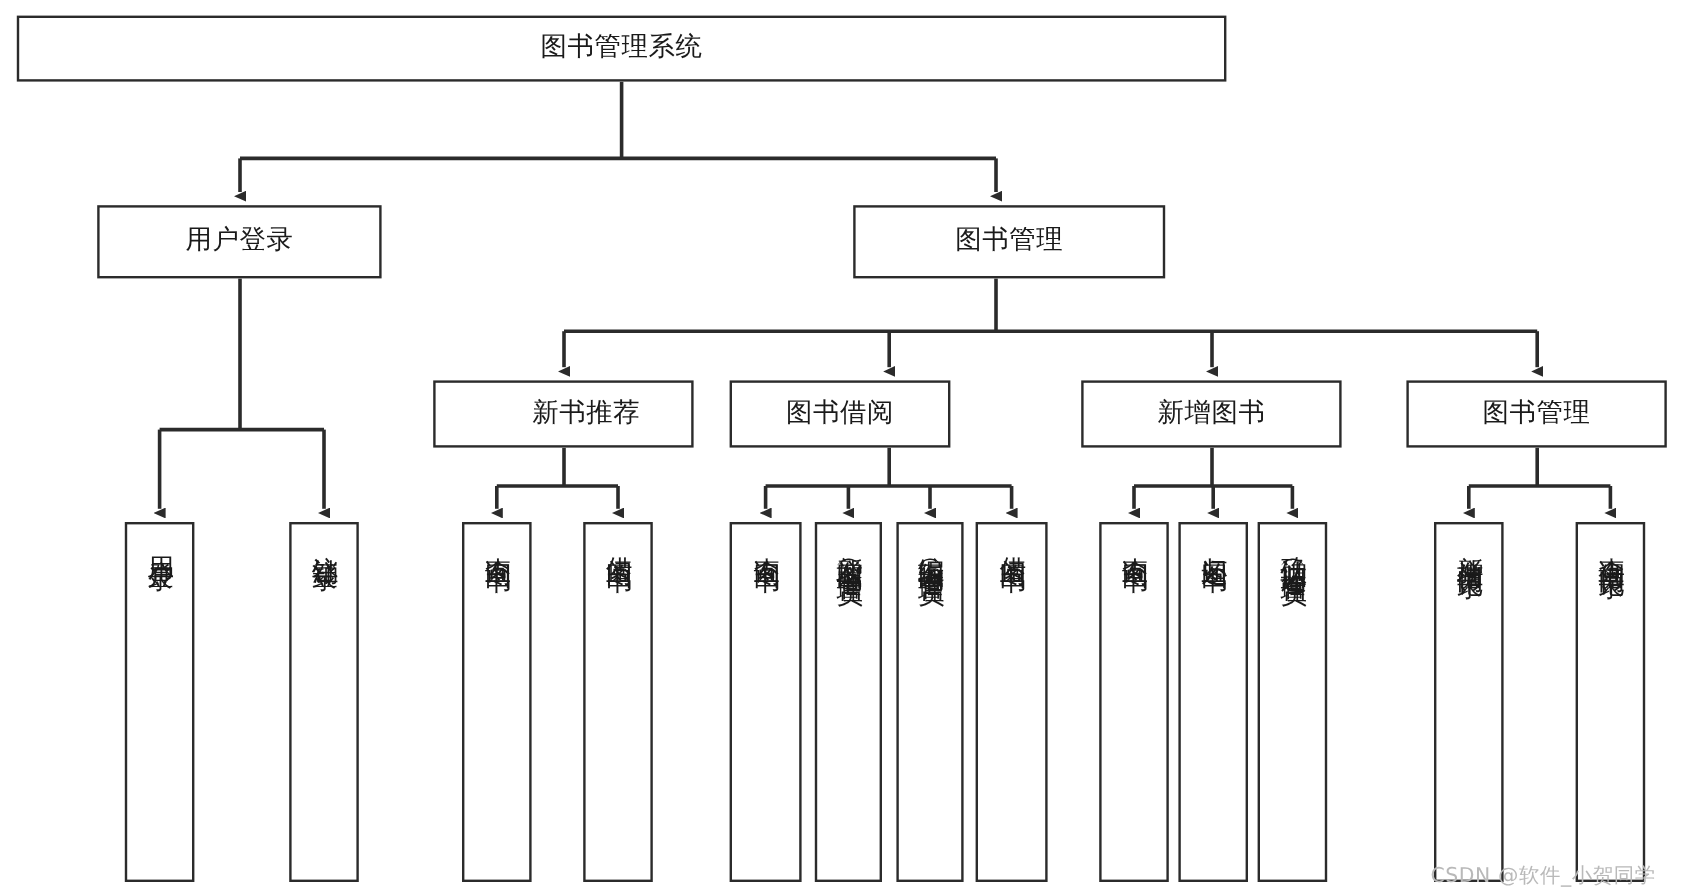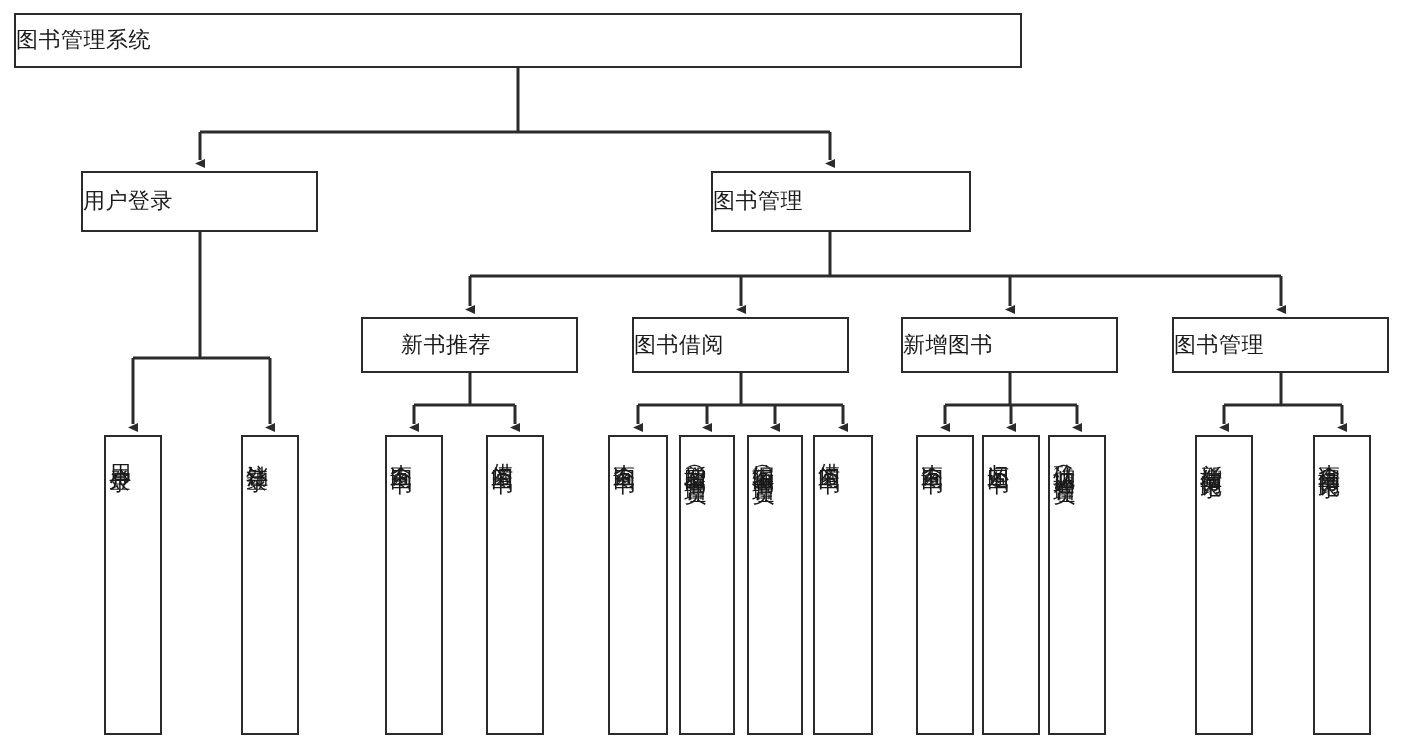--- a/index.html
+++ b/index.html
@@ -25,21 +25,21 @@
     width: 1405px;
     height: 747px;
   }
   .node {
     position: absolute;
     box-sizing: border-box;
     border: 2px solid #2b2b2b;
     background: #ffffff;
     display: flex;
     align-items: center;
-    justify-content: flex-start;
+    justify-content: center;
     color: #1a1a1a;
   }
   .node .label {
     display: block;
     text-align: center;
     line-height: 1.28;
     letter-spacing: 0.5px;
   }
   .node.horizontal .label {
     writing-mode: horizontal-tb;
@@ -118,21 +118,21 @@
       </div>
       <div class="node horizontal" style="left: 81px; top: 171px; width: 237px; height: 61px;">
         <span class="label">用户登录</span>
       </div>
       <div class="node horizontal" style="left: 711px; top: 171px; width: 260px; height: 61px;">
         <span class="label">图书管理</span>
       </div>
       <div class="node horizontal" style="left: 361px; top: 317px; width: 217px; height: 56px; padding-left: 38px;">
         <span class="label">新书推荐</span>
       </div>
-      <div class="node horizontal" style="left: 632px; top: 317px; width: 217px; height: 56px;">
+      <div class="node horizontal" style="left: 608px; top: 317px; width: 184px; height: 56px;">
         <span class="label">图书借阅</span>
       </div>
       <div class="node horizontal" style="left: 901px; top: 317px; width: 217px; height: 56px;">
         <span class="label">新增图书</span>
       </div>
       <div class="node horizontal" style="left: 1172px; top: 317px; width: 217px; height: 56px;">
         <span class="label">图书管理</span>
       </div>
       <div class="node vertical" style="left: 104px; top: 435px; width: 58px; height: 300px;">
         <span class="label">用户登录</span>
@@ -168,13 +168,14 @@
         <span class="label">确认归还（管理员）</span>
       </div>
       <div class="node vertical" style="left: 1195px; top: 435px; width: 58px; height: 300px;">
         <span class="label">新增借阅记录</span>
       </div>
       <div class="node vertical" style="left: 1313px; top: 435px; width: 58px; height: 300px;">
         <span class="label">查询借阅记录</span>
       </div>
     </div>
 
+  <div id="watermark" style="left: 1192px; top: 718px;">CSDN @软件_小贺同学</div>
 </div>
 
 </body></html>

